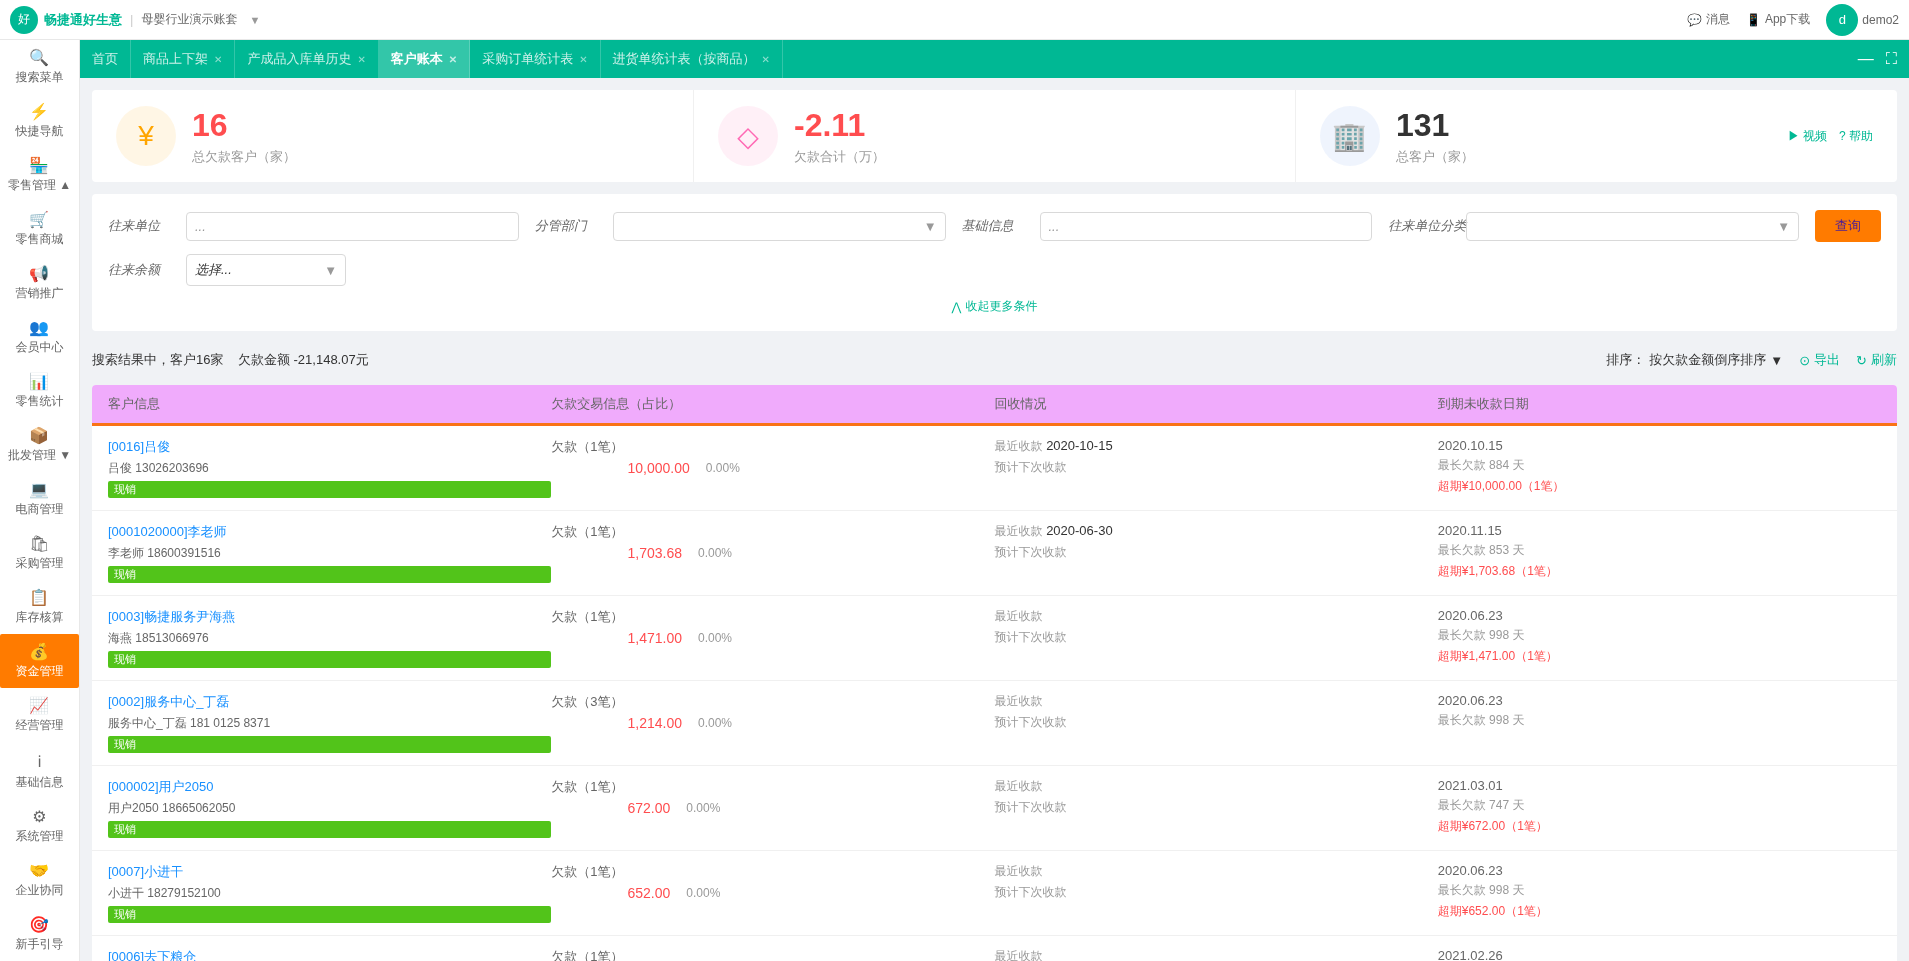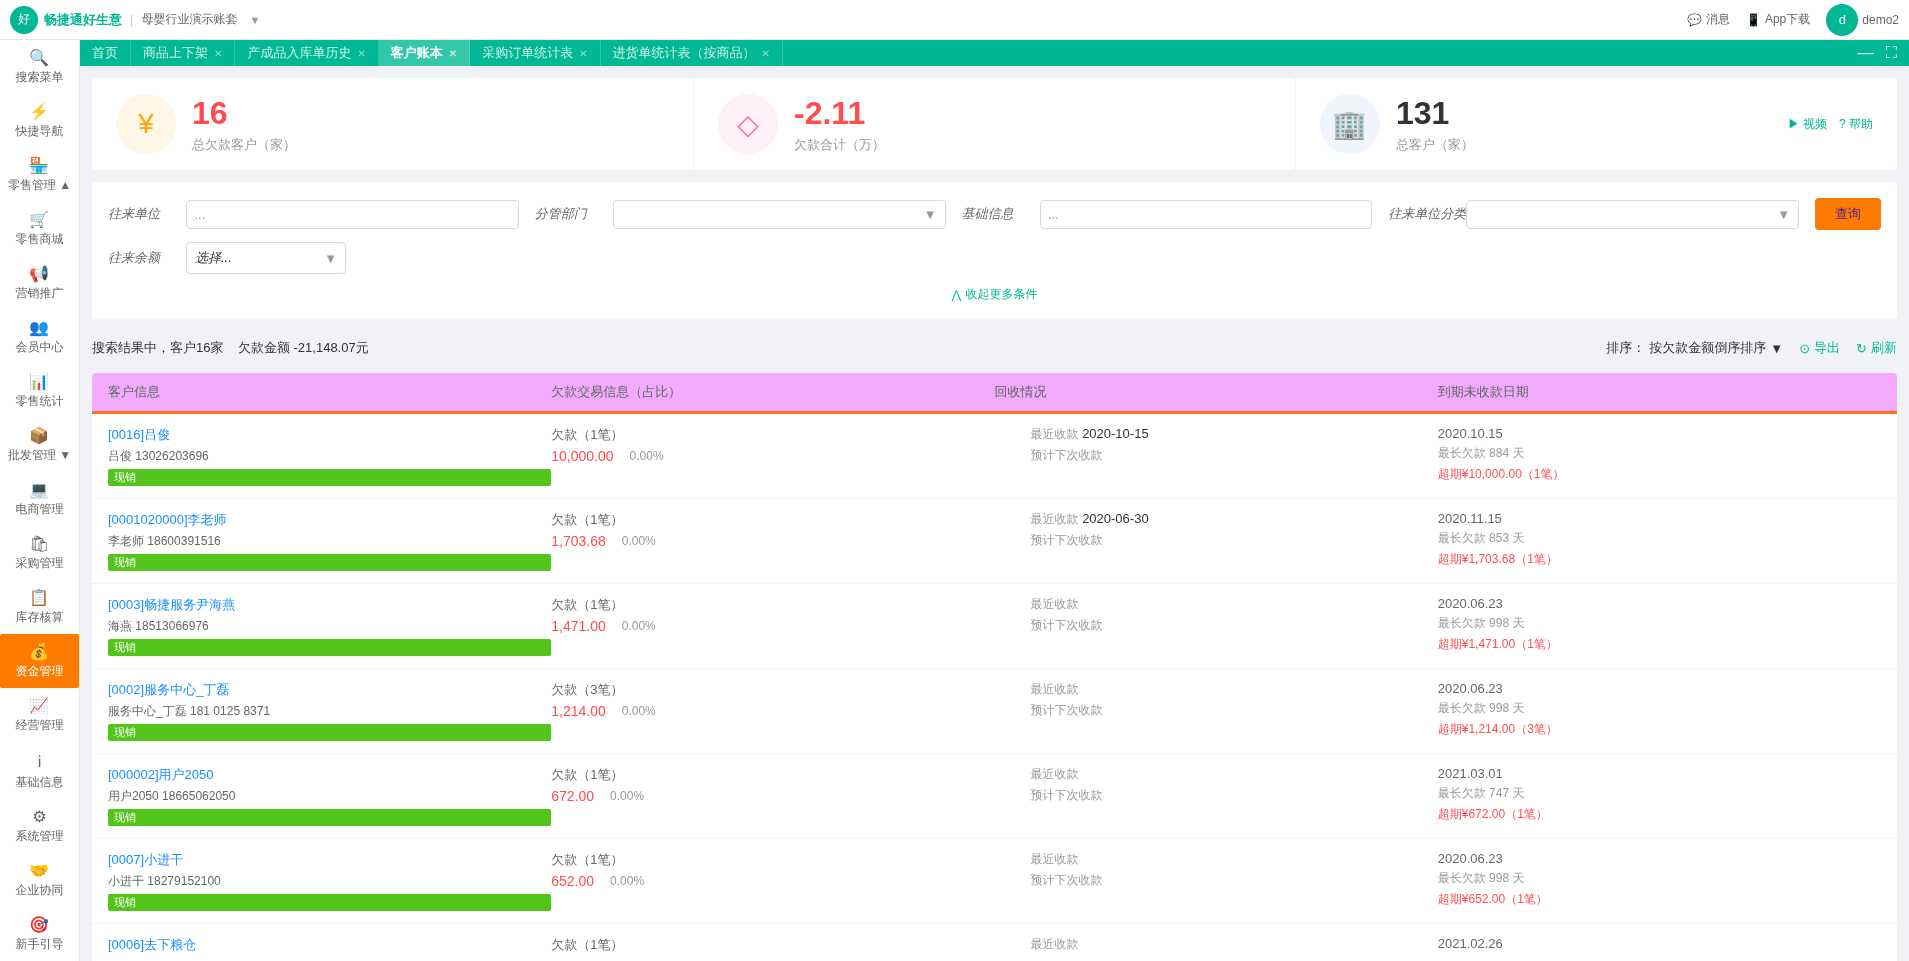--- a/index.html
+++ b/index.html
@@ -22,21 +22,21 @@
     
     .sidebar { width: 80px; background: #fff; border-right: 1px solid #e8e8e8; display: flex; flex-direction: column; overflow-y: auto; }
     .sidebar-item-icon { font-size: 16px; margin-bottom: 2px; }
     .sidebar-section { display: flex; flex-direction: column; align-items: center; padding: 8px 4px; cursor: pointer; color: #666; font-size: 12px; }
     .sidebar-section.active { color: #ff7b00; }
 
     
     .content-area { flex: 1; display: flex; flex-direction: column; overflow: hidden; }
 
     
-    .tab-bar { display: flex; background: #00b894; align-items: center; height: 26px; }
+    .tab-bar { display: flex; background: #00b894; align-items: center; height: 38px; }
     .tab { display: flex; align-items: center; padding: 0 12px; height: 38px; color: rgba(255,255,255,0.8); font-size: 13px; cursor: pointer; border-right: 1px solid rgba(255,255,255,0.2); gap: 6px; }
     .tab.active { background: rgba(255,255,255,0.2); color: #fff; font-weight: bold; }
     .tab-close { font-size: 10px; opacity: 0.7; }
     .tab-bar-end { margin-left: auto; display: flex; align-items: center; gap: 4px; padding-right: 8px; }
     .tab-bar-btn { color: #fff; font-size: 16px; cursor: pointer; padding: 2px 4px; }
 
     
     .page-content { flex: 1; overflow-y: auto; background: #f0f2f5; padding: 12px; }
 
     
@@ -78,27 +78,27 @@
 
     
     .data-table { background: #fff; border-radius: 4px; overflow: hidden; }
     .table-header { display: grid; grid-template-columns: 3fr 3fr 3fr 3fr; background: #f0abfc; border-bottom: 3px solid #f97316; padding: 10px 16px; }
     .table-header-cell { font-size: 13px; color: #666; font-weight: 500; }
     .table-row { display: grid; grid-template-columns: 3fr 3fr 3fr 3fr; padding: 12px 16px; border-bottom: 1px solid #f0f0f0; }
     .customer-info { display: flex; flex-direction: column; gap: 4px; }
     .customer-name { color: #1890ff; font-size: 13px; text-decoration: none; cursor: pointer; }
     .customer-phone { font-size: 12px; color: #666; }
     .customer-tag { display: inline-block; background: #52c41a; color: #fff; font-size: 11px; padding: 1px 6px; border-radius: 2px; }
-    .debt-info { display: flex; flex-direction: column; gap: 4px; }
+    .debt-info { display: flex; gap: 4px; }
     .debt-count { font-size: 13px; color: #666; }
     .debt-amount { color: #ff4d4f; font-size: 14px; font-weight: 500; }
     .debt-ratio { font-size: 12px; color: #999; }
     .debt-row { display: flex; align-items: center; gap: 16px; }
     .recovery-info { display: flex; flex-direction: column; gap: 4px; }
-    .recovery-label { font-size: 12px; color: #999; margin-left: 36px; }
+    .recovery-label { font-size: 12px; color: #999; }
     .recovery-date { font-size: 13px; color: #333; }
     .due-info { display: flex; flex-direction: column; gap: 4px; }
     .due-date { font-size: 13px; color: #666; }
     .due-overdue { font-size: 12px; color: #999; }
     .overdue-amount { color: #ff4d4f; font-size: 12px; cursor: pointer; }
 
     
     .avatar { width: 32px; height: 32px; background: #00b894; border-radius: 50%; display: flex; align-items: center; justify-content: center; color: #fff; font-size: 13px; }
   </style>
 </head>
@@ -447,21 +447,20 @@
             </div>
             <div class="recovery-info">
               <div>
                 <span class="recovery-label">最近收款</span>
               </div>
               <span class="recovery-label">预计下次收款</span>
             </div>
             <div class="due-info">
               <span class="due-date">2020.06.23</span>
               <span class="due-overdue">最长欠款 998 天</span>
-              <span class="overdue-amount">超期¥1,214.00（3笔）</span>
             </div>
           </div>
 
           <div class="table-row">
             <div class="customer-info">
               <span class="customer-name">[000002]用户2050</span>
               <span class="customer-phone">用户2050 18665062050</span>
               <span class="customer-tag">现销</span>
             </div>
             <div class="debt-info">

